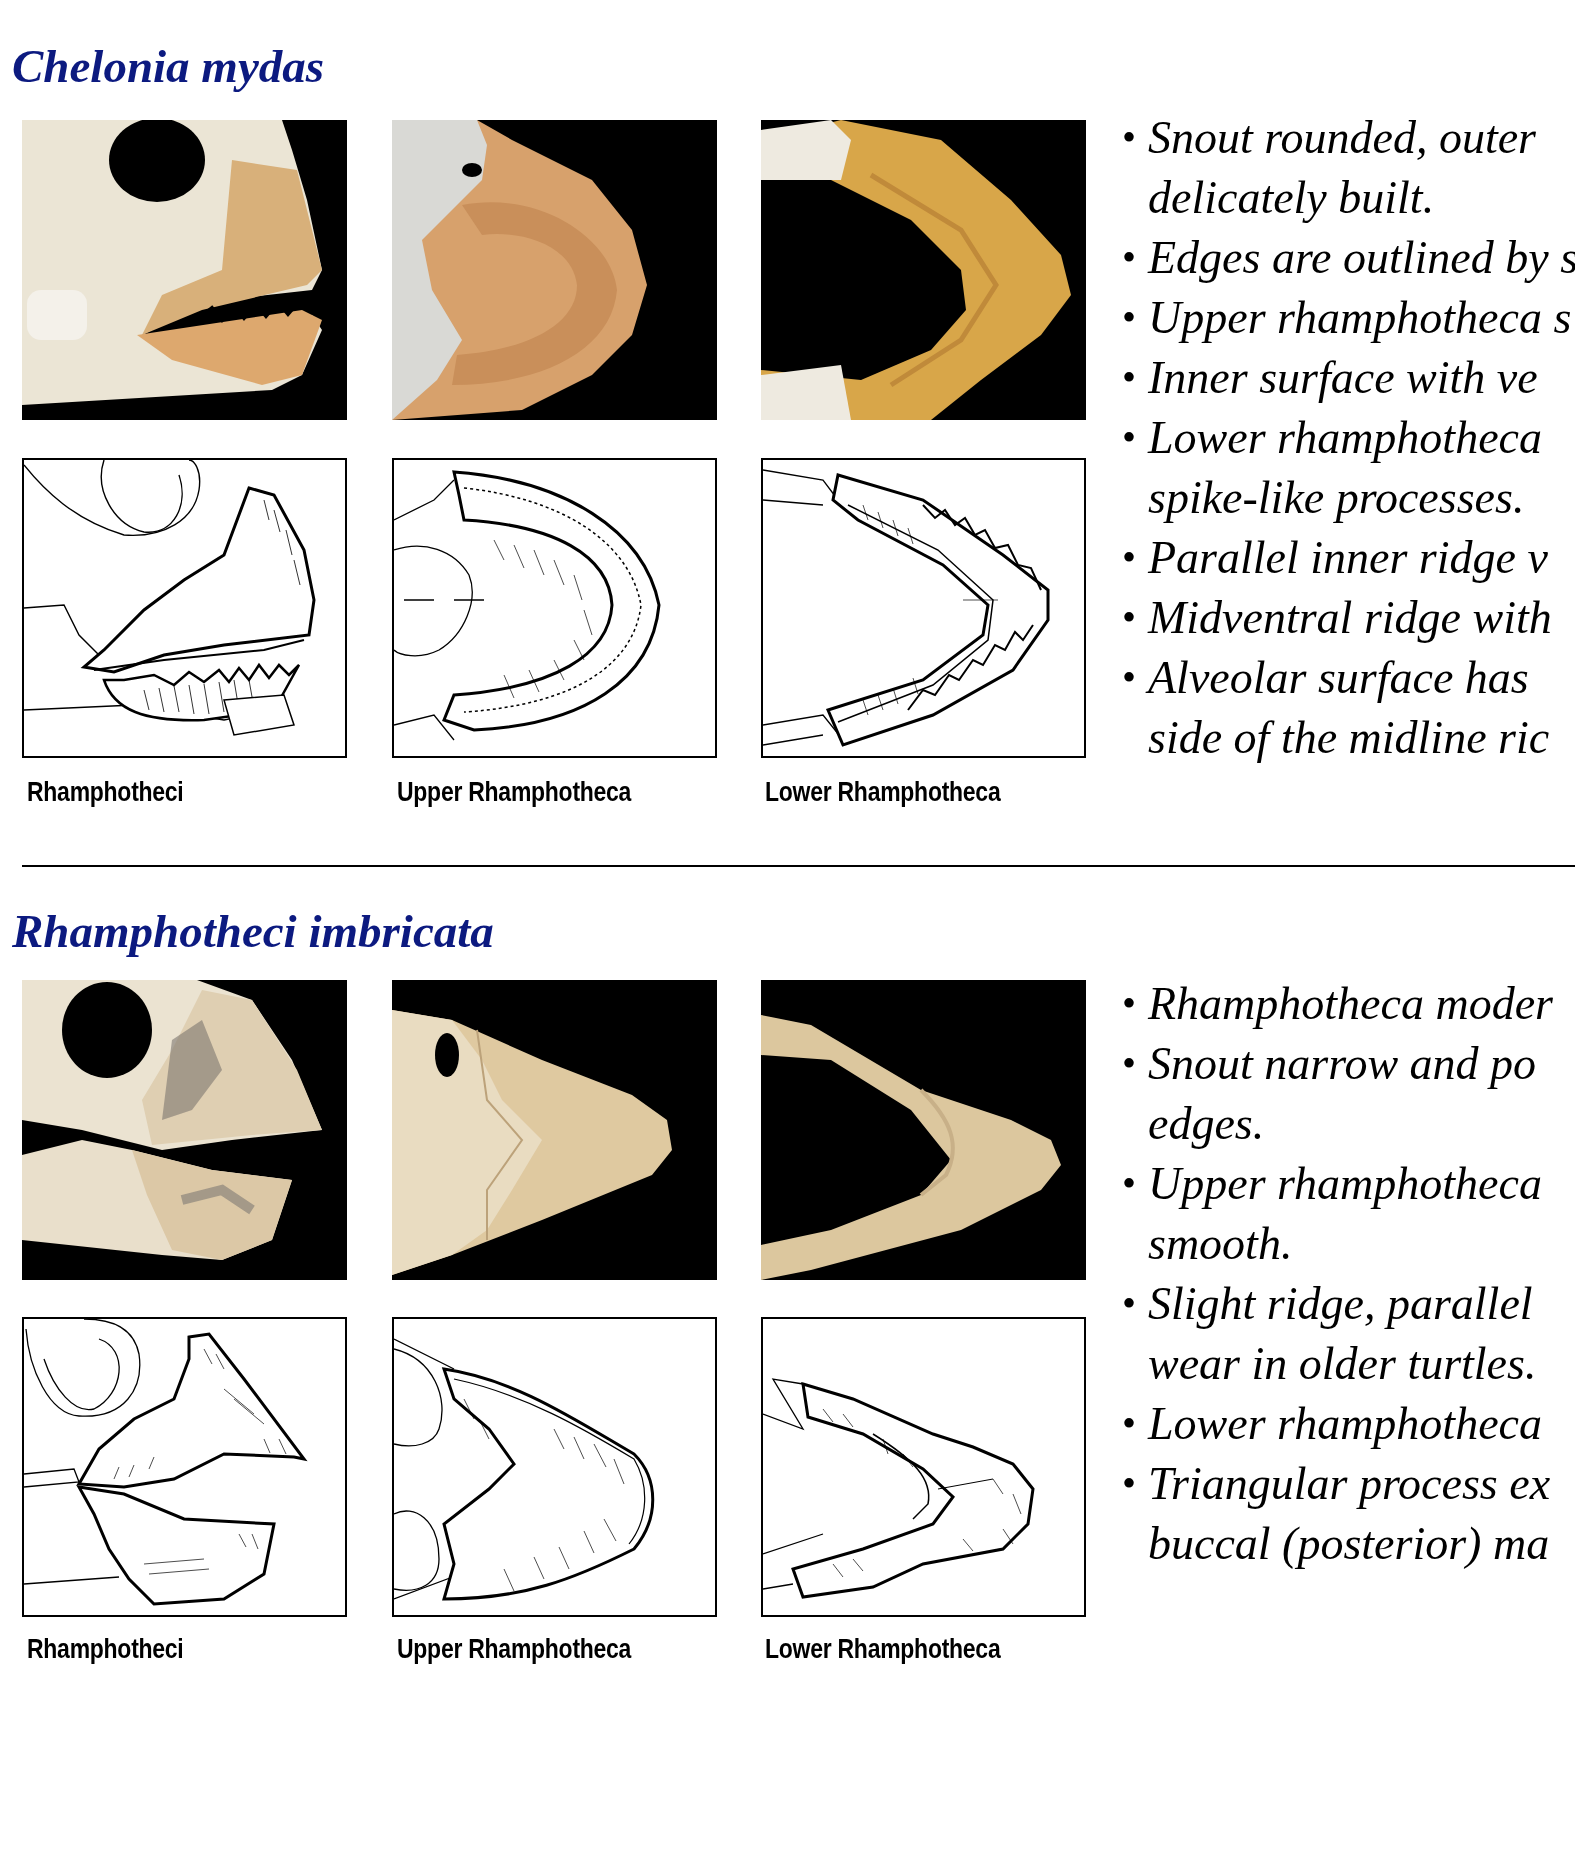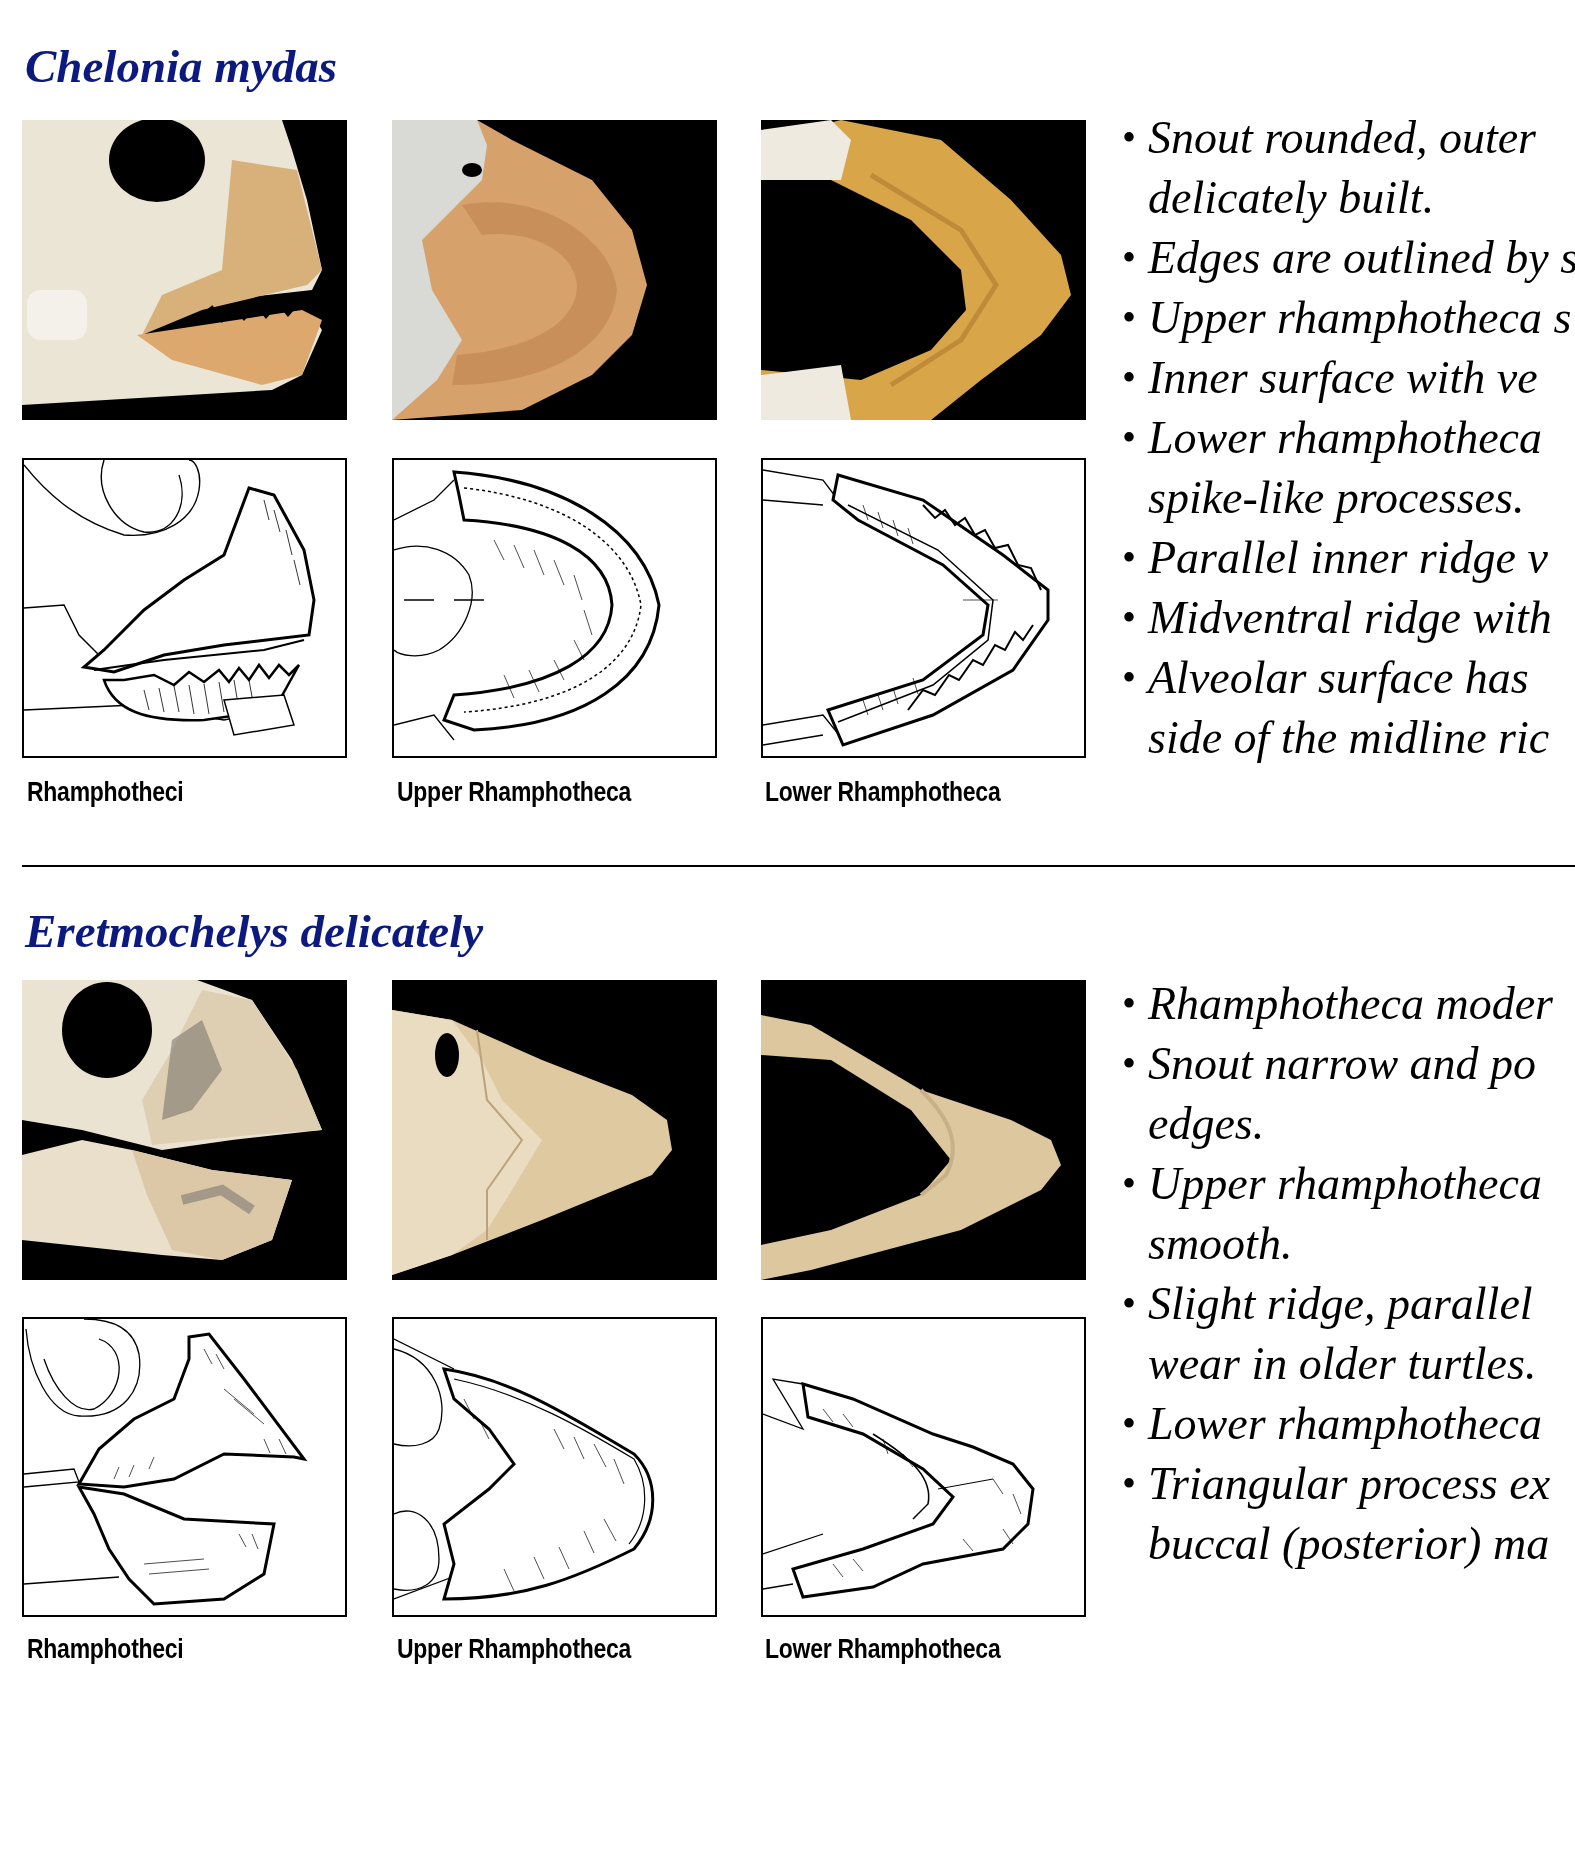--- a/index.html
+++ b/index.html
@@ -1,18 +1,18 @@
 <!DOCTYPE html>
 <html><head>
 <meta charset="utf-8">
 <style>
   html, body { margin:0; padding:0; background:#ffffff; }
   body { width:1575px; height:1861px; position:relative; overflow:hidden;
          font-family:"Liberation Serif", serif; }
-  .species-title { position:absolute; left:25px; margin:0;
+  .species-title { position:absolute; left:12px; margin:0;
          font-family:"Liberation Serif", serif; font-style:italic; font-weight:bold;
          font-size:47px; line-height:56px; color:#0c1a80; white-space:nowrap; }
   .panel { position:absolute; width:325px; height:300px; box-sizing:border-box; overflow:hidden; }
   .photo { background:#000; }
   .drawing { background:#fff; border:2px solid #000; }
   .panel svg { position:absolute; left:0; top:0; width:100%; height:100%; }
   .caption { position:absolute; font-family:"Liberation Sans", sans-serif; font-weight:bold;
          font-size:28px; line-height:32px; color:#000; white-space:nowrap;
          transform:scaleX(0.82); transform-origin:left top; letter-spacing:-0.3px; }
   .bullets { position:absolute; left:1122px; width:460px; margin:0; padding:0; list-style:none;
@@ -146,21 +146,21 @@
         <span class="dot">•</span>
         <span class="txt">Alveolar surface has</span>
         <span class="txt">side of the midline ric</span>
       </li>
   </ul>
 </section>
 
 <div class="divider"></div>
 
 <section>
-  <h2 class="species-title" style="top:903px">Eretmochelys delicately</h2>
+  <h2 class="species-title" style="top:903px">Rhamphotheci imbricata</h2>
 
   <div class="panel photo" style="left:22px;top:980px">
     <svg viewBox="0 0 325 300">
       <rect width="325" height="300" fill="#000"></rect>
       <path d="M0,0 L175,0 L230,20 L270,80 L300,150 L210,160 L140,170 L60,150 L0,140 Z" fill="#ebe3d1"></path>
       <ellipse cx="85" cy="50" rx="45" ry="48" fill="#000"></ellipse>
       <path d="M180,10 L230,20 L275,90 L300,150 L230,155 L130,165 L120,120 L150,70 Z" fill="#dfcfb2"></path>
       <path d="M150,60 L180,40 L200,90 L170,130 L140,140 Z" fill="#7d7670" opacity="0.6"></path>
       <path d="M0,175 L60,160 L110,170 L190,190 L270,200 L250,260 L200,280 L140,275 L0,260 Z" fill="#e9dfcb"></path>
       <path d="M110,170 L190,190 L270,200 L250,260 L200,280 L150,270 L125,215 Z" fill="#dcc8a6"></path>

